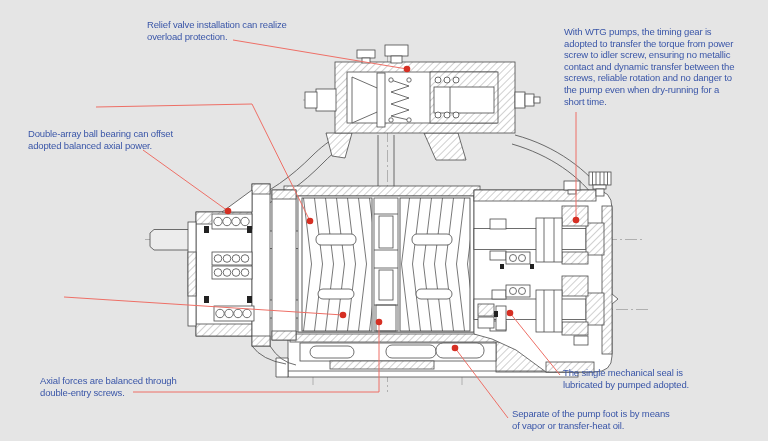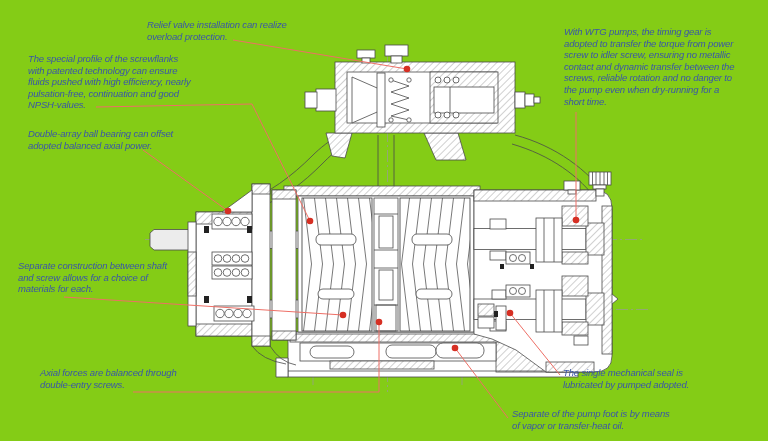--- a/index.html
+++ b/index.html
@@ -12,21 +12,21 @@
   .wh{fill:#ffffff;stroke:#4a4a4a;stroke-width:0.8;}
   .ht{fill:url(#h);stroke:#4a4a4a;stroke-width:0.8;}
   .cl{fill:none;stroke:#999;stroke-width:0.7;stroke-dasharray:12 3 2 3;}
   .blk{fill:#222;stroke:none;}
   .lead{fill:none;stroke:var(--lead,#ee6f66);stroke-width:1;}
   .dot{fill:var(--dot,#d62f23);stroke:none;}
 </style>
 </head>
 <body>
 
-<div id="stage" style="--note: #3a56a8; --lead: #ee6f66; --dot: #d62f23; background: #84cc16; font-style: italic;">
+<div id="stage" style="--note: #3a56a8; --lead: #ee6f66; --dot: #d62f23; background: #e5e5e5;">
 
 <svg width="768" height="441" viewBox="0 0 768 441">
   <defs>
     <pattern id="h" patternUnits="userSpaceOnUse" width="5" height="5" patternTransform="rotate(45)">
       <rect width="5" height="5" fill="#ffffff"></rect>
       <line x1="0" y1="0" x2="0" y2="5" stroke="#777" stroke-width="0.7"></line>
     </pattern>
     <pattern id="sL" patternUnits="userSpaceOnUse" x="302" y="198" width="11" height="133">
       <path d="M1.5,0 L9.5,66 L1.5,133" fill="none" stroke="#555" stroke-width="0.8"></path>
     </pattern>
@@ -233,31 +233,23 @@
     <circle class="dot" cx="343" cy="315" r="3.3"></circle>
     <circle class="dot" cx="379" cy="322" r="3.3"></circle>
     <circle class="dot" cx="576" cy="220" r="3.3"></circle>
     <circle class="dot" cx="510" cy="313" r="3.3"></circle>
     <circle class="dot" cx="455" cy="348" r="3.3"></circle>
   </g>
 </svg>
 
 <div class="note" style="left:147px;top:19px">Relief valve installation can realize
 overload protection.</div>
-<div class="note" style="left:28px;top:53px">The special profile of the screwflanks
-with patented technology can ensure
-fluids pushed with high efficiency, nearly
-pulsation-free, continuation and good
-NPSH-values.</div>
 <div class="note" style="left:28px;top:128px">Double-array ball bearing can offset
 adopted balanced axial power.</div>
-<div class="note" style="left:18px;top:260px">Separate construction between shaft
-and screw allows for a choice of
-materials for each.</div>
-<div class="note" style="left:40px;top:367px">Axial forces are balanced through
+<div class="note" style="left:40px;top:375px">Axial forces are balanced through
 double-entry screws.</div>
 <div class="note" style="left:564px;top:26px">With WTG pumps, the timing gear is
 adopted to transfer the torque from power
 screw to idler screw, ensuring no metallic
 contact and dynamic transfer between the
 screws, reliable rotation and no danger to
 the pump even when dry-running for a
 short time.</div>
 <div class="note" style="left:563px;top:367px">The single mechanical seal is
 lubricated by pumped adopted.</div>

